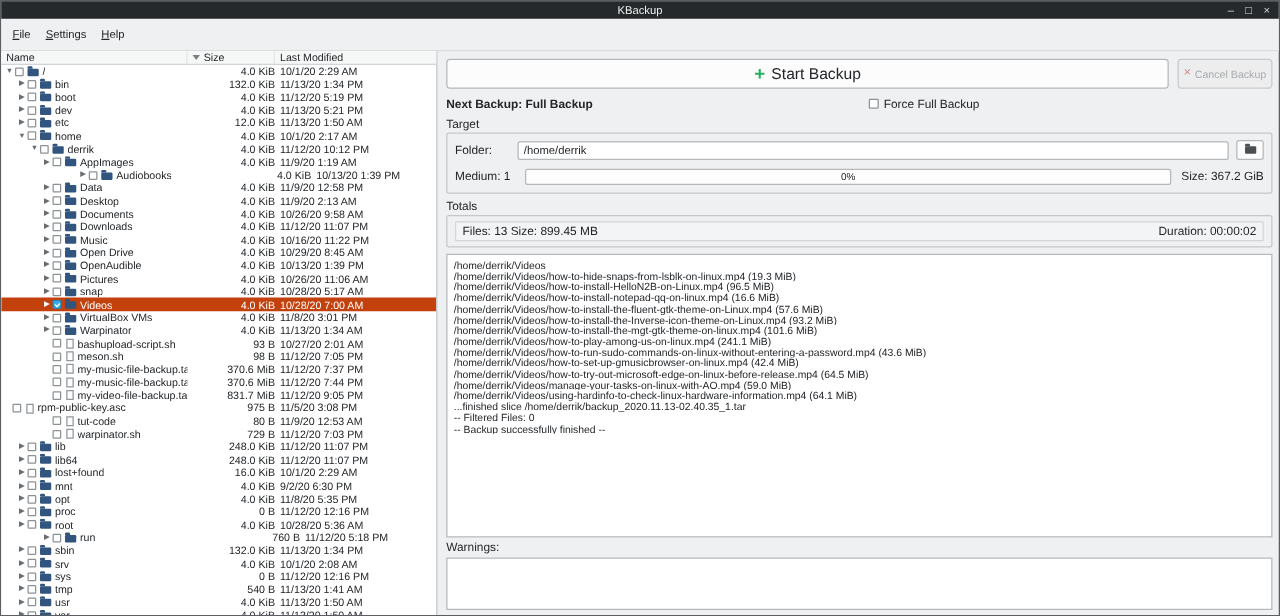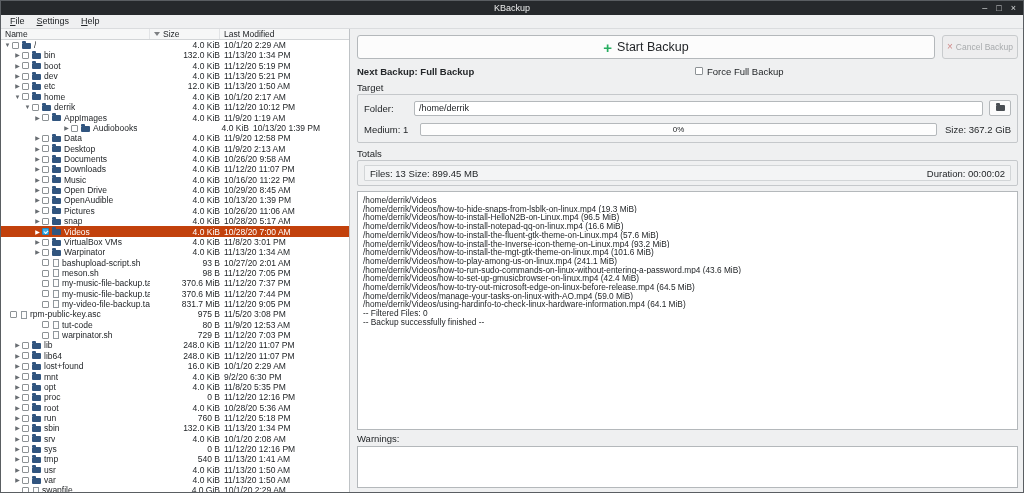--- a/index.html
+++ b/index.html
@@ -7,21 +7,21 @@
   body { font-family:"Liberation Sans","DejaVu Sans",sans-serif; background:#eff0f1; color:#232629; }
   .window { width:1024px; height:493px; display:flex; flex-direction:column; border:1px solid #5a5e62; }
 
   
   .titlebar { height:14px; background:#26292c; position:relative; display:flex; align-items:center; flex:none; }
   .title { position:absolute; left:0; right:0; text-align:center; color:#eceded; font-size:9px; line-height:14px; }
   .win-controls { margin-left:auto; display:flex; gap:9px; padding-right:7px; z-index:1; }
   .win-btn { color:#d7d9da; font-size:9px; line-height:13px; cursor:default; }
 
   
-  .menubar { height:14px; flex:none; background:#eff0f1; border-bottom:1px solid #dadcde; display:flex; align-items:center; padding-left:3px; }
+  .menubar { height:26px; flex:none; background:#eff0f1; border-bottom:1px solid #dadcde; display:flex; align-items:center; padding-left:3px; }
   .menu-item { display:inline-block; font-size:9px; padding:0 6px; line-height:13px; }
   .menu-item::first-letter { text-decoration:underline; }
 
   .main { flex:1; display:flex; min-height:0; }
 
   
   .tree-pane { width:349px; flex:none; background:#fff; border-right:1px solid #bfc3c6; display:flex; flex-direction:column; font-size:8.5px; }
   .tree-header { display:flex; height:11px; flex:none; background:#f6f7f7; border-bottom:1px solid #d2d5d7; }
   .th { line-height:10px; padding-left:4px; border-right:1px solid #e2e4e6; overflow:hidden; white-space:nowrap; }
   .th-name { width:149px; }
@@ -470,21 +470,21 @@
             <div class="cell-name" style="padding-left: 12px;">
               <span class="arrow">▶</span>
               <span class="cb"></span>
               <span class="ico folder-ico"></span>
               <span class="row-label">root</span>
             </div>
             <div class="cell-size">4.0 KiB</div>
             <div class="cell-mod">10/28/20 5:36 AM</div>
           </div>
           <div class="tree-row">
-            <div class="cell-name" style="padding-left: 12px;">
+            <div class="cell-name" style="padding-left: 12px; margin-left: 20px;">
               <span class="arrow">▶</span>
               <span class="cb"></span>
               <span class="ico folder-ico"></span>
               <span class="row-label">run</span>
             </div>
             <div class="cell-size">760 B</div>
             <div class="cell-mod">11/12/20 5:18 PM</div>
           </div>
           <div class="tree-row">
             <div class="cell-name" style="padding-left: 12px;">
@@ -611,20 +611,21 @@
           <div class="log-line">/home/derrik/Videos/how-to-install-notepad-qq-on-linux.mp4 (16.6 MiB)</div>
           <div class="log-line">/home/derrik/Videos/how-to-install-the-fluent-gtk-theme-on-Linux.mp4 (57.6 MiB)</div>
           <div class="log-line">/home/derrik/Videos/how-to-install-the-Inverse-icon-theme-on-Linux.mp4 (93.2 MiB)</div>
           <div class="log-line">/home/derrik/Videos/how-to-install-the-mgt-gtk-theme-on-linux.mp4 (101.6 MiB)</div>
           <div class="log-line">/home/derrik/Videos/how-to-play-among-us-on-linux.mp4 (241.1 MiB)</div>
           <div class="log-line">/home/derrik/Videos/how-to-run-sudo-commands-on-linux-without-entering-a-password.mp4 (43.6 MiB)</div>
           <div class="log-line">/home/derrik/Videos/how-to-set-up-gmusicbrowser-on-linux.mp4 (42.4 MiB)</div>
           <div class="log-line">/home/derrik/Videos/how-to-try-out-microsoft-edge-on-linux-before-release.mp4 (64.5 MiB)</div>
           <div class="log-line">/home/derrik/Videos/manage-your-tasks-on-linux-with-AO.mp4 (59.0 MiB)</div>
           <div class="log-line">/home/derrik/Videos/using-hardinfo-to-check-linux-hardware-information.mp4 (64.1 MiB)</div>
+          <div class="log-line">...finished slice /home/derrik/backup_2020.11.13-02.40.35_1.tar</div>
           <div class="log-line">-- Filtered Files: 0</div>
           <div class="log-line">-- Backup successfully finished --</div>
         </div>
 
       <div class="warnings-label">Warnings:</div>
       <div class="warnings-box"></div>
 
     </div>
   </div>
 </div>

